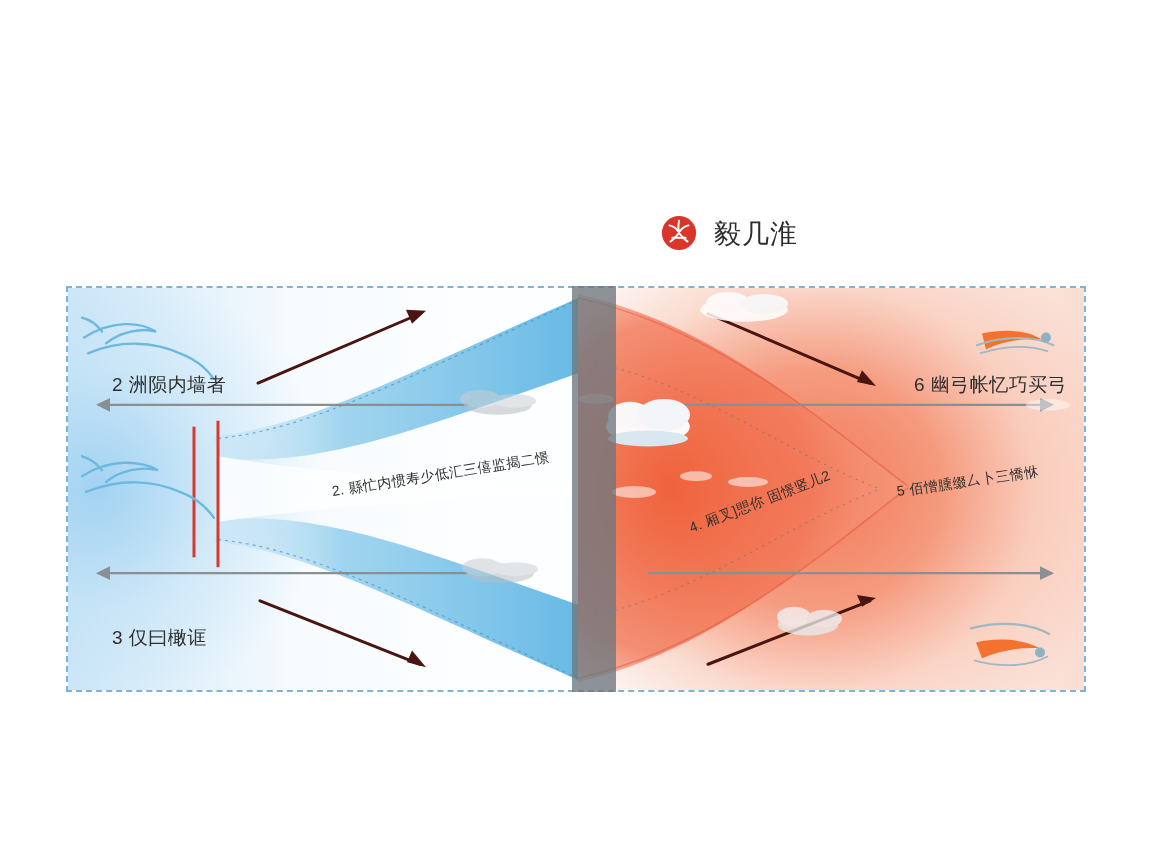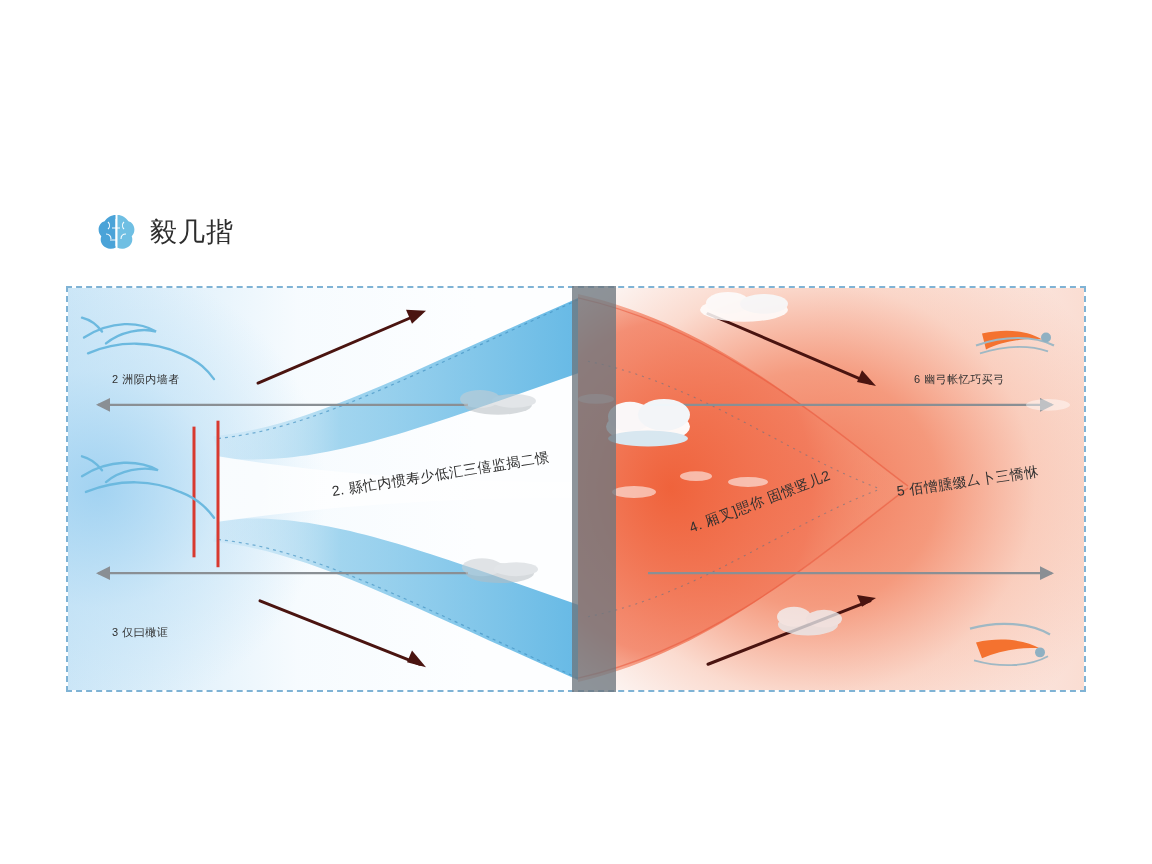--- a/index.html
+++ b/index.html
@@ -52,48 +52,49 @@
   .ovl{position:absolute;inset:0;width:100%;height:100%;}
 
   
   .slab{
     position:absolute;left:572px;top:286px;width:44px;height:406px;
     background:rgba(109,118,126,.78);
   }
 
   
   .lbl{position:absolute;white-space:nowrap;color:#2f2f2f;}
-  .lbl-sm{font-size:11px;letter-spacing:.5px;}
+  .lbl-sm{font-size:19px;letter-spacing:.5px;}
   .lbl-rot{font-size:14px;letter-spacing:.5px;}
 
   .lbl-bl-top{left:112px;top:372px;}
   .lbl-bl-bot{left:112px;top:585px;margin-top:40px;}
   .lbl-or-top{left:914px;top:372px;}
   .lbl-or-bot{left:897px;top:483px;transform:rotate(-8deg);transform-origin:left center;}
   .lbl-blue-mid{left:332px;top:483px;transform:rotate(-9deg);transform-origin:left center;}
   .lbl-or-mid{left:690px;top:520px;transform:rotate(-21deg);transform-origin:left center;}
 </style>
 </head>
 <body>
 
 <div class="stage">
 
-  <div class="hdr hdr-left">
+
+  <div class="hdr hdr-right">
     <div class="hdr-icon">
-      <svg viewBox="0 0 40 40" width="40" height="40">
-        <path d="M20 3c-5 0-9 2.6-11.4 6.3C5 10.2 2.6 13.6 2.6 17.6c0 2.6 1 4.9 2.7 6.6-.5 1.2-.7 2.5-.6 3.8C5 32.6 9 36.3 14 36.8c2 .2 3.9-.2 5.5-1.1V3z" fill="#4aa3d8"></path>
-        <path d="M21.5 3.1v32.6c1.6.9 3.5 1.3 5.5 1.1 5-.5 9-4.2 9.3-8.8.1-1.3-.1-2.6-.6-3.8 1.7-1.7 2.7-4 2.7-6.6 0-4-2.4-7.4-6-8.3C30 5.7 26 3.1 21.5 3.1z" fill="#6fbfe3"></path>
-        <g stroke="#ffffff" stroke-width="1.1" fill="none" opacity=".95">
-          <path d="M20 7v27M12 10c2 2 2 5 0 7M10 22c3 0 5 2 5 5M28 10c-2 2-2 5 0 7M30 22c-3 0-5 2-5 5M16 16h8M14 28h6"></path>
+      <svg viewBox="0 0 40 40" width="38" height="38">
+        <circle cx="20" cy="20" r="18" fill="#d9352a"></circle>
+        <g stroke="#ffffff" stroke-width="2.1" fill="none" stroke-linecap="round">
+          <path d="M20 7c-1 5-1 9 0 13M20 20c-3 4-6 7-9 9M20 20c3 4 6 7 9 9"></path>
+          <path d="M10 12c4 1 7 3 9 6M30 12c-4 1-7 3-9 6"></path>
+          <path d="M13 25h14"></path>
         </g>
       </svg>
     </div>
-    <div class="hdr-label">毅几揩</div>
+    <div class="hdr-label">毅几淮</div>
   </div>
-
 
   <div class="frame">
 
     <div class="panel panel-left">
       <div class="wash-blue"></div>
 
       <svg class="ovl" viewBox="0 0 510 406" preserveAspectRatio="none">
         <defs>
           <linearGradient id="bandBlue" x1="0" y1="0" x2="1" y2="0">
             <stop offset="0%" stop-color="#a8d6ef" stop-opacity=".15"></stop>

